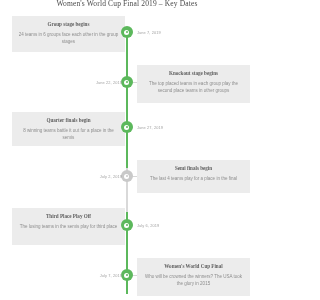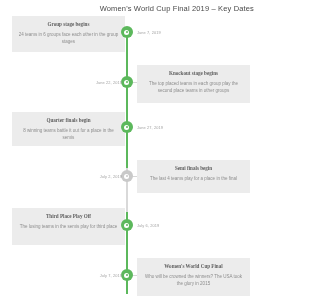--- a/index.html
+++ b/index.html
@@ -10,26 +10,25 @@
     font-family: "Liberation Sans", sans-serif;
     overflow: hidden;
   }
   #timeline-app {
     position: relative;
     width: 254px;
     height: 300px;
     background: #ffffff;
   }
   #page-title {
-    text-align: right;
-    font-family: Liberation Sans, sans-serif;
+    text-align: center;
+    font-family: Liberation Serif, serif;
     font-size: 7.5px;
     color: #4a4a4a;
     letter-spacing: 0.15px;
-    padding-top: 5px;
     line-height: 1;
   }
   
   .spine {
     position: absolute;
     left: 126px;
     width: 1.6px;
     background: #5cb85c;
   }
   .spine.muted { background: #d9d9d9; }

